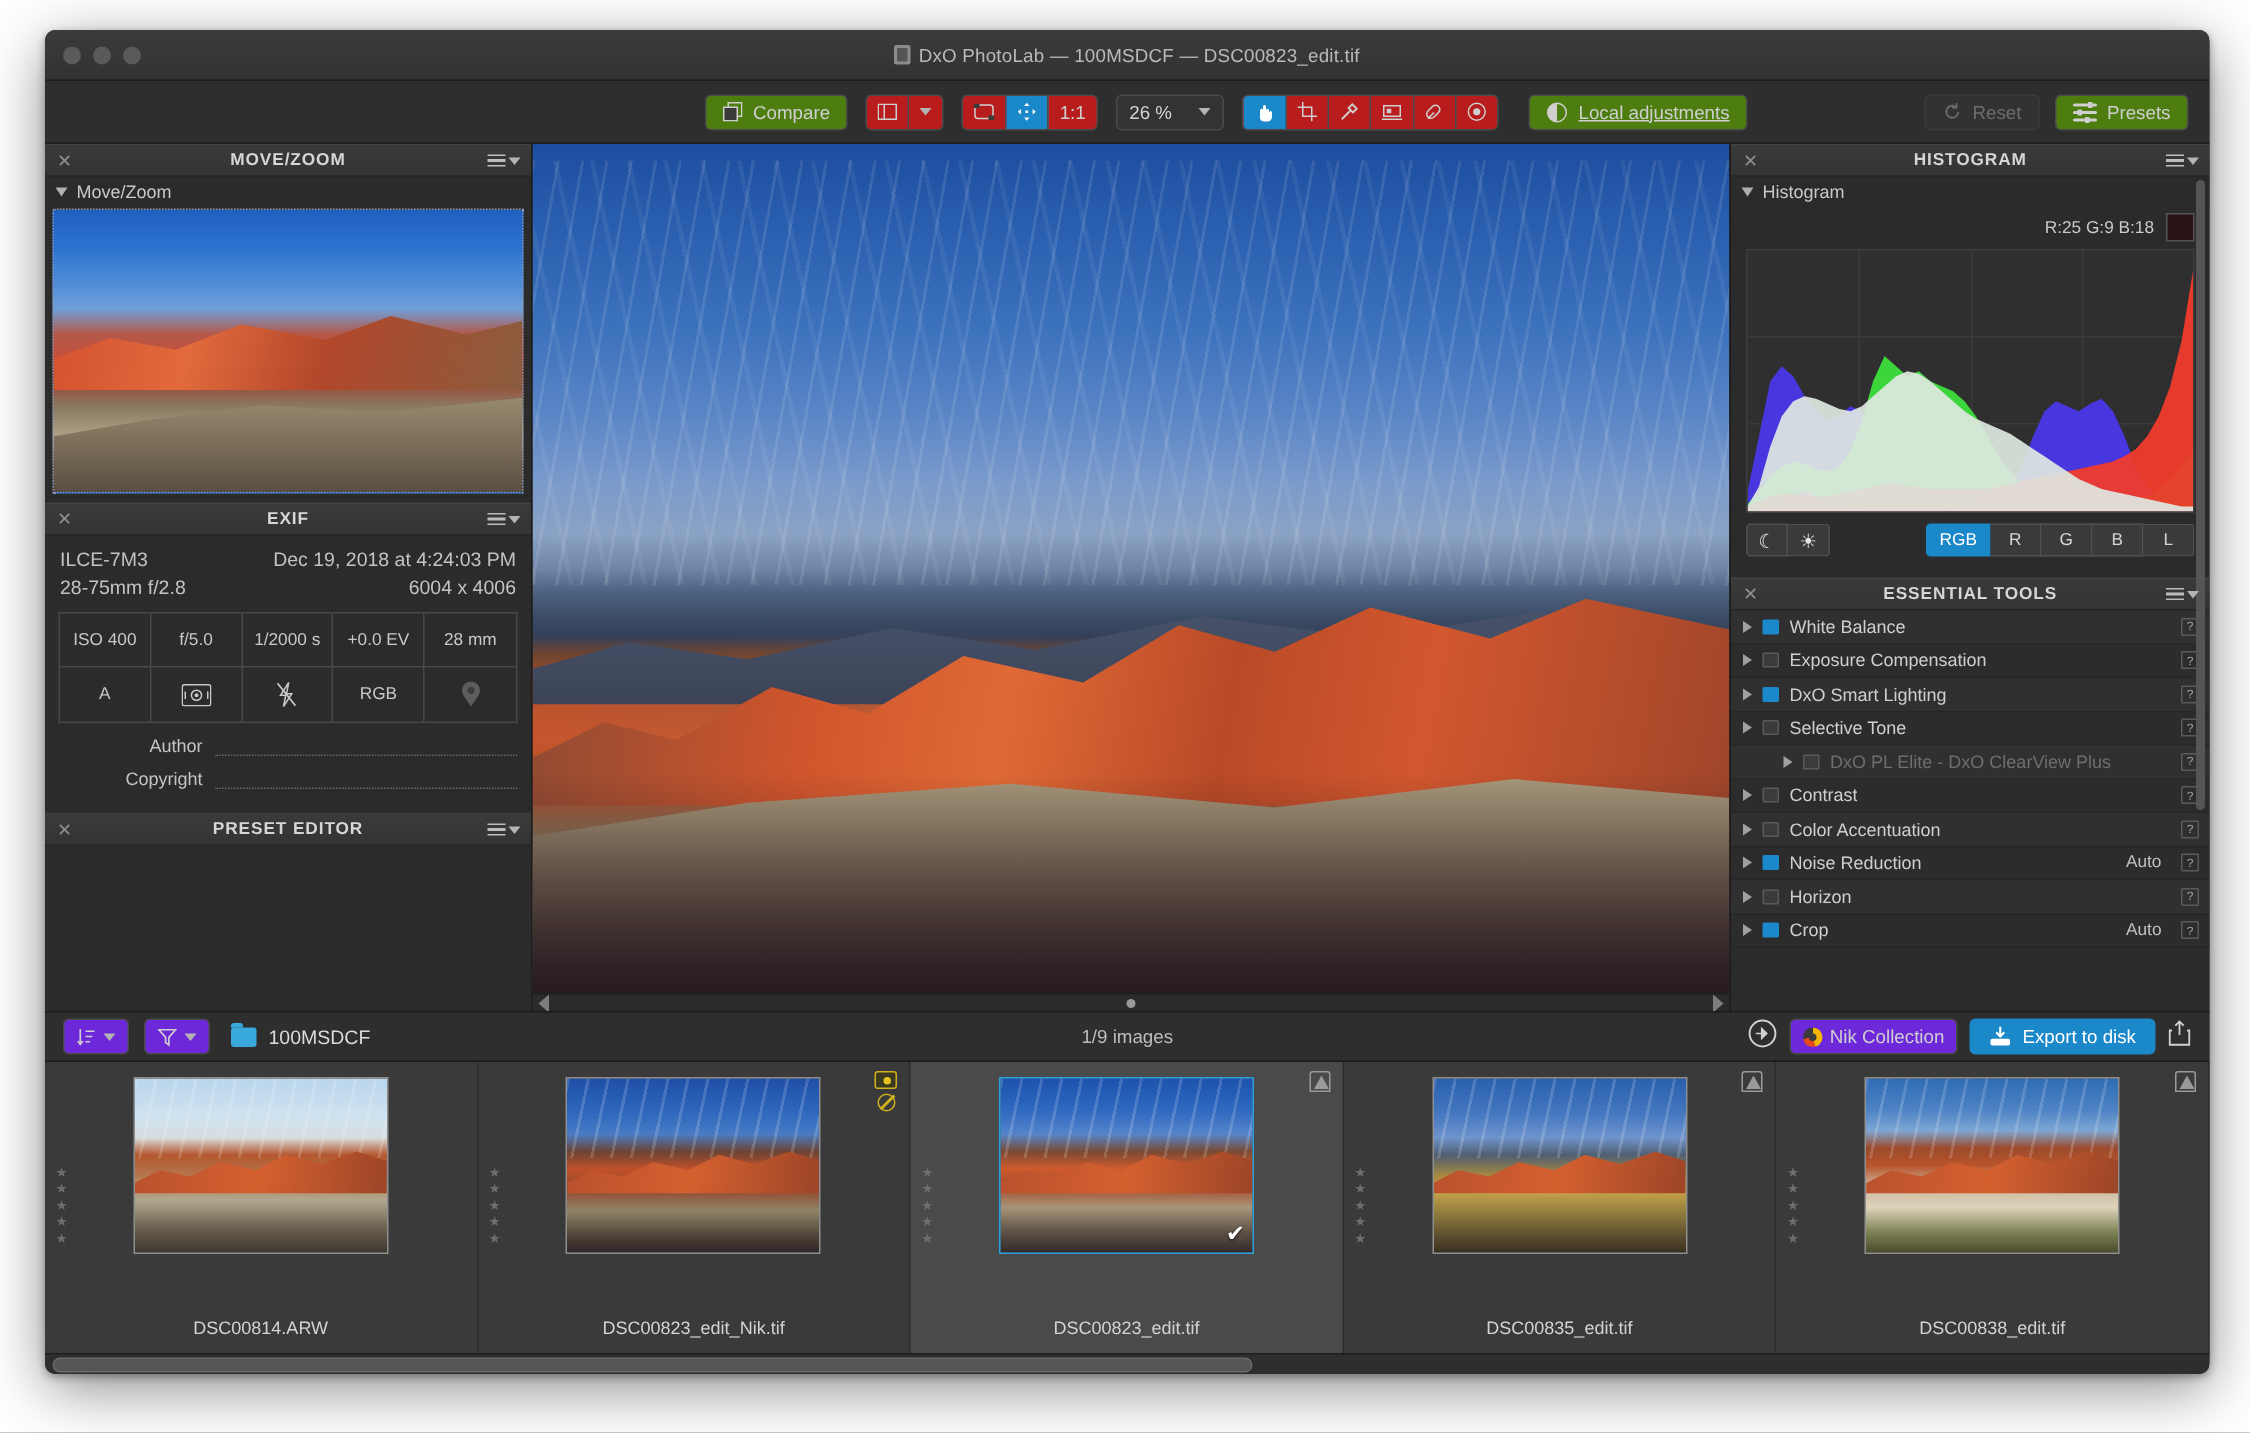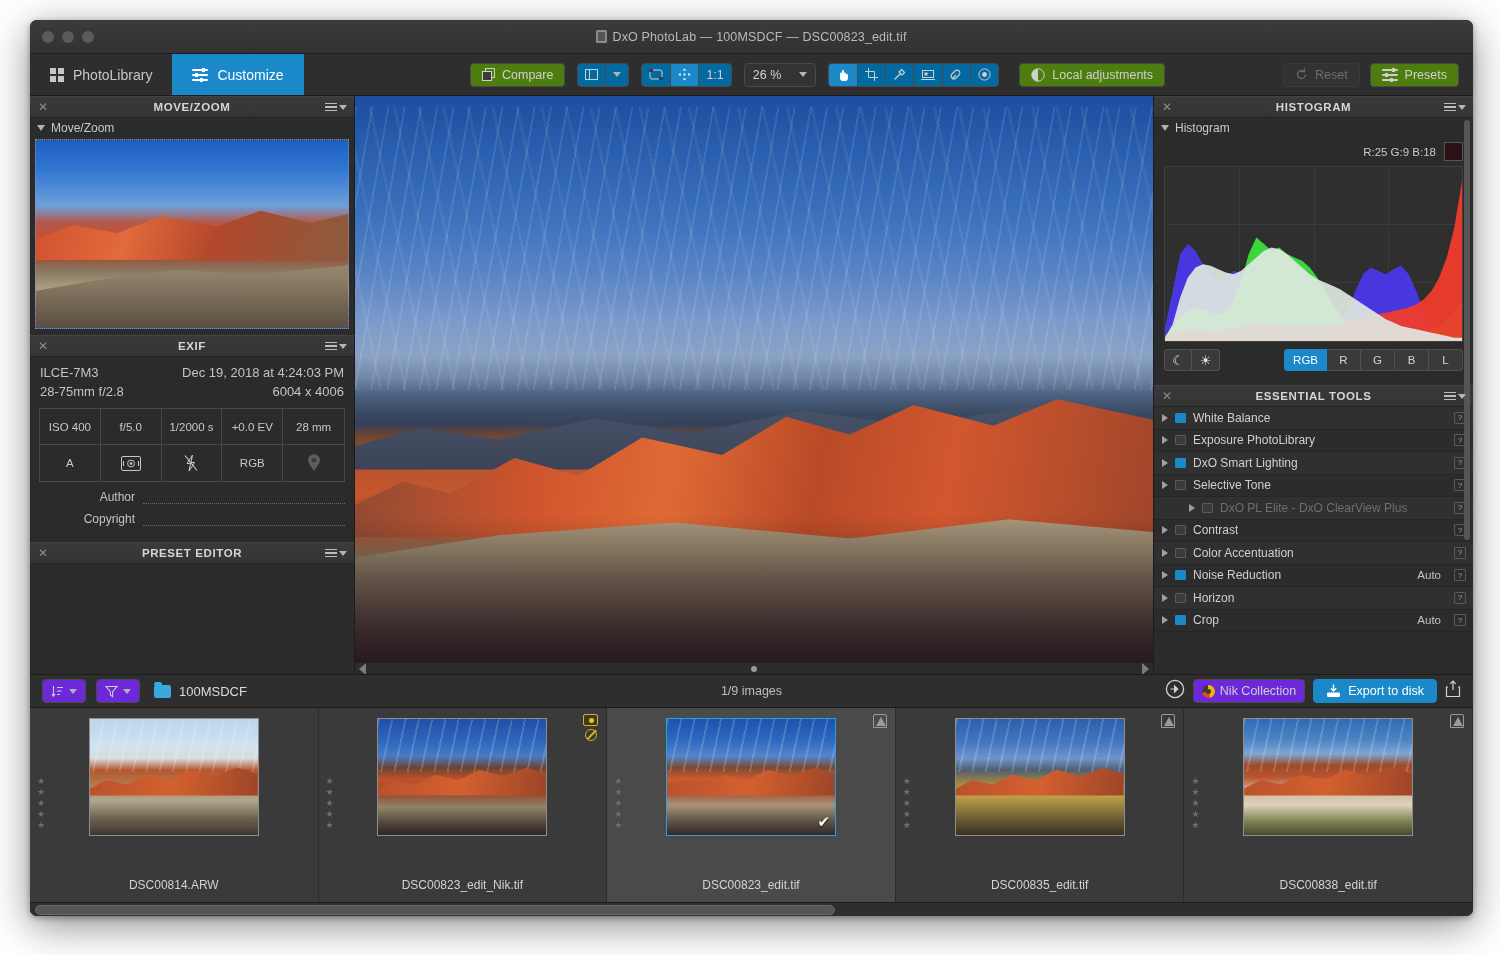--- a/index.html
+++ b/index.html
@@ -89,21 +89,21 @@
   .btn {
     height: 24px; display: flex; align-items: center; gap: 7px;
     padding: 0 11px; font-size: 12.5px; color: #cfcfcf;
     background: #4d7c0f; border: 1px solid #4a4a4a; border-radius: 4px;
     cursor: default; white-space: nowrap;
   }
   .btn.disabled { color: #6d6d6d; border-color: #3a3a3a; background: #323232; }
 
   .seg {
     display: flex; align-items: center;
-    background: #0369a1; border: 1px solid #4a4a4a; border-radius: 4px; height: 24px;
+    background: #b91c1c; border: 1px solid #4a4a4a; border-radius: 4px; height: 24px;
     overflow: hidden;
   }
   .seg .cell {
     display: flex; align-items: center; justify-content: center;
     height: 100%; padding: 0 7px; color: #cfcfcf; font-size: 12.5px;
     border-right: 1px solid #4a4a4a; cursor: default;
   }
   .seg .cell:last-child { border-right: none; }
   .seg .cell.on { background: #1b88c9; color: #fff; }
   .caret { width:0;height:0;border-left:4px solid transparent;border-right:4px solid transparent;border-top:5px solid #b4b4b4; }
@@ -397,42 +397,20 @@
       <span class="tl"></span>
       <span class="tl"></span>
       <span class="tl"></span>
     </div>
     <div class="title">
       <span class="title-doc-icon"></span><span>DxO PhotoLab — 100MSDCF — DSC00823_edit.tif</span>
     </div>
   </div>
 
   <div id="toolbar">
-    <div class="mode-tabs">
-      <div class="mode-tab">
-        <span class="ico-grid">
-            <i></i>
-            <i></i>
-            <i></i>
-            <i></i>
-          </span>
-        <span>PhotoLibrary</span>
-      </div>
-      <div class="mode-tab active">
-        <span class="ico-sliders">
-            <i></i>
-            <i></i>
-            <i></i>
-            <b></b>
-            <b></b>
-            <b></b>
-          </span>
-        <span>Customize</span>
-      </div>
-    </div>
 
     <div class="tb-center">
       <div class="btn">
         <svg width="13" height="13" viewBox="0 0 13 13">
           <rect x="3.5" y="0.5" width="9" height="9" fill="none" stroke="#cfcfcf"></rect>
           <rect x="0.5" y="3.5" width="9" height="9" fill="#3a3a3a" stroke="#cfcfcf"></rect>
         </svg>
         <span>Compare</span>
       </div>
 
@@ -500,21 +478,21 @@
             </svg>
         </div>
         <div class="cell">
           <svg width="13" height="13" viewBox="0 0 13 13">
               <circle cx="6.5" cy="6.5" r="5.6" fill="none" stroke="#cfcfcf"></circle>
               <circle cx="6.5" cy="6.5" r="2.4" fill="#cfcfcf"></circle>
             </svg>
         </div>
       </div>
 
-      <div class="btn" style="margin-left:8px;">
+      <div class="btn" style="margin-left:8px;text-decoration:underline;">
         <svg width="14" height="14" viewBox="0 0 14 14">
             <circle cx="7" cy="7" r="6.2" fill="none" stroke="#cfcfcf"></circle>
             <path d="M7 0.8 a6.2 6.2 0 0 0 0 12.4 z" fill="#cfcfcf"></path>
           </svg>
         <span>Local adjustments</span>
       </div>
     </div>
 
     <div class="tb-right">
       <div class="btn disabled">
@@ -724,21 +702,21 @@
           <div class="tool-row">
             <span class="tri-right"></span>
             <span class="tool-sw on"></span>
             <span class="tool-name">White Balance</span>
             <span class="spacer"></span>
             <span class="tool-help">?</span>
           </div>
           <div class="tool-row">
             <span class="tri-right"></span>
             <span class="tool-sw"></span>
-            <span class="tool-name">Exposure PhotoLibrary</span>
+            <span class="tool-name">Exposure Compensation</span>
             <span class="spacer"></span>
             <span class="tool-help">?</span>
           </div>
           <div class="tool-row">
             <span class="tri-right"></span>
             <span class="tool-sw on"></span>
             <span class="tool-name">DxO Smart Lighting</span>
             <span class="spacer"></span>
             <span class="tool-help">?</span>
           </div>

